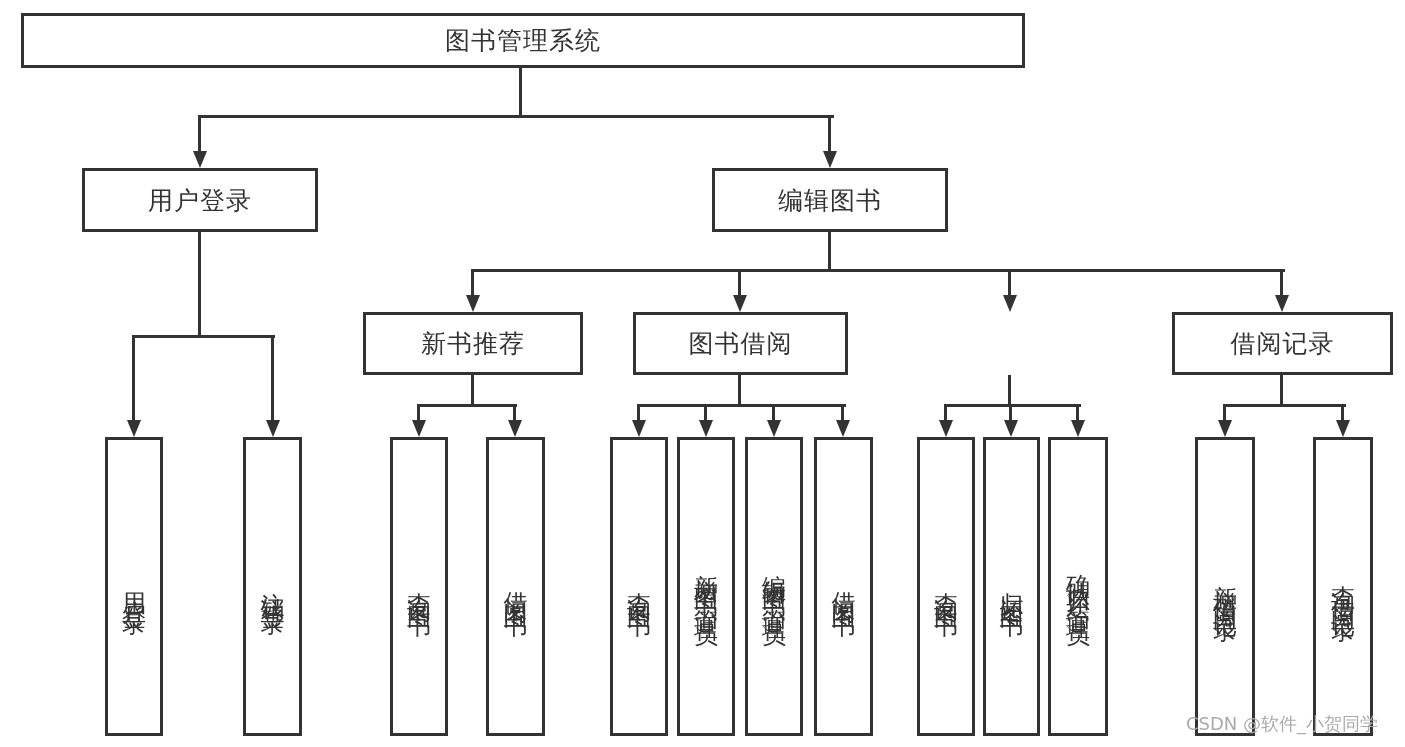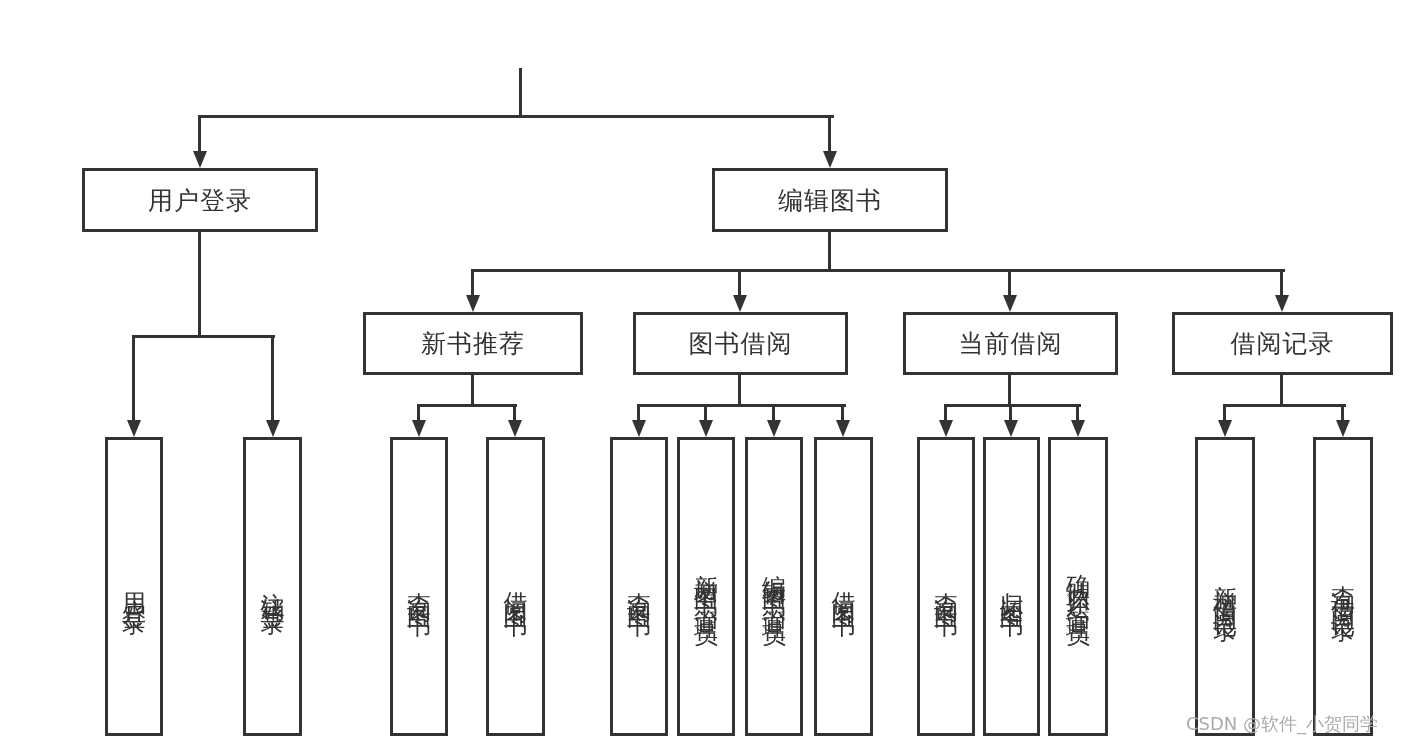--- a/index.html
+++ b/index.html
@@ -75,36 +75,36 @@
   <div class="ln v" style="left:1009px;top:404px;height:18px;"></div>
   <div class="ah" style="left:1004px;top:420px;"></div>
   <div class="ln v" style="left:1076px;top:404px;height:18px;"></div>
   <div class="ah" style="left:1071px;top:420px;"></div>
 
   <div class="ln v" style="left:1223px;top:404px;height:18px;"></div>
   <div class="ah" style="left:1218px;top:420px;"></div>
   <div class="ln v" style="left:1341px;top:404px;height:18px;"></div>
   <div class="ah" style="left:1336px;top:420px;"></div>
 
+  <div class="box" style="left:21px;top:13px;width:1004px;height:55px;">
+    <span class="hlabel">图书管理系统</span>
+  </div>
 
   <div class="box" style="left:82px;top:168px;width:236px;height:64px;">
     <span class="hlabel">用户登录</span>
   </div>
   <div class="box" style="left:712px;top:168px;width:236px;height:64px;">
     <span class="hlabel">编辑图书</span>
   </div>
 
   <div class="box" style="left:633px;top:312px;width:215px;height:63px;">
     <span class="hlabel">图书借阅</span>
   </div>
   <div class="box" style="left:363px;top:312px;width:220px;height:63px;">
     <span class="hlabel">新书推荐</span>
-  </div>
-  <div class="box" style="left:903px;top:312px;width:215px;height:63px;">
-    <span class="hlabel">当前借阅</span>
   </div>
   <div class="box" style="left:1172px;top:312px;width:221px;height:63px;text-align:center;">
     <span class="hlabel">借阅记录</span>
   </div>
 
   <div class="box leaf" style="left:105px;top:437px;width:58px;height:299px;">
     <span>用户登录</span>
   </div>
   <div class="box leaf" style="left:243px;top:437px;width:59px;height:299px;">
     <span>注销登录</span>

